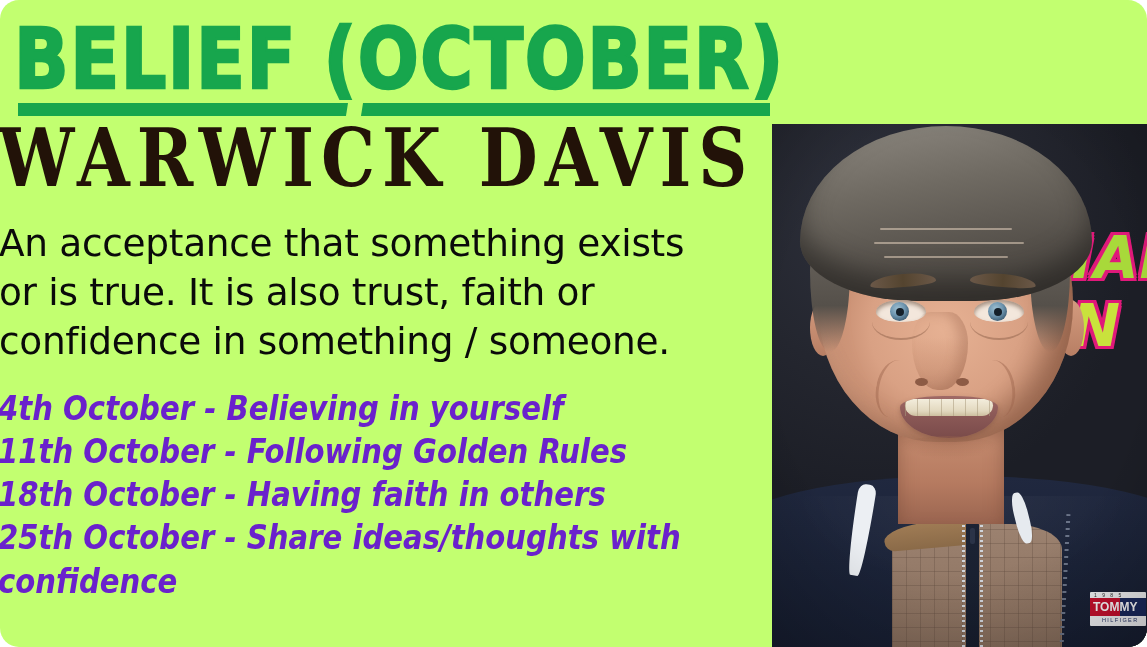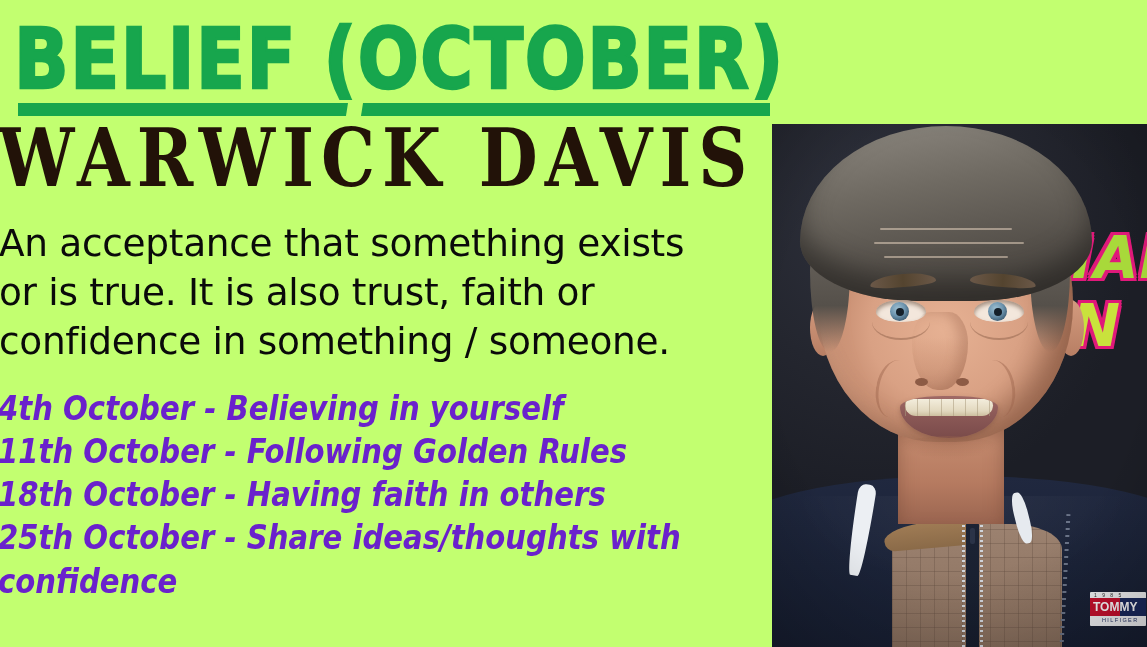--- a/index.html
+++ b/index.html
@@ -7,20 +7,21 @@
     padding: 0;
     background: #ffffff;
   }
   #poster {
     position: relative;
     width: 1147px;
     height: 647px;
     overflow: hidden;
     background: #c2ff70;
     font-family: "Liberation Sans", sans-serif;
+    border-radius: 19px;
   }
 
   
   .text-col {
     position: absolute;
     left: 0;
     top: 0;
     width: 790px;
     height: 647px;
   }

